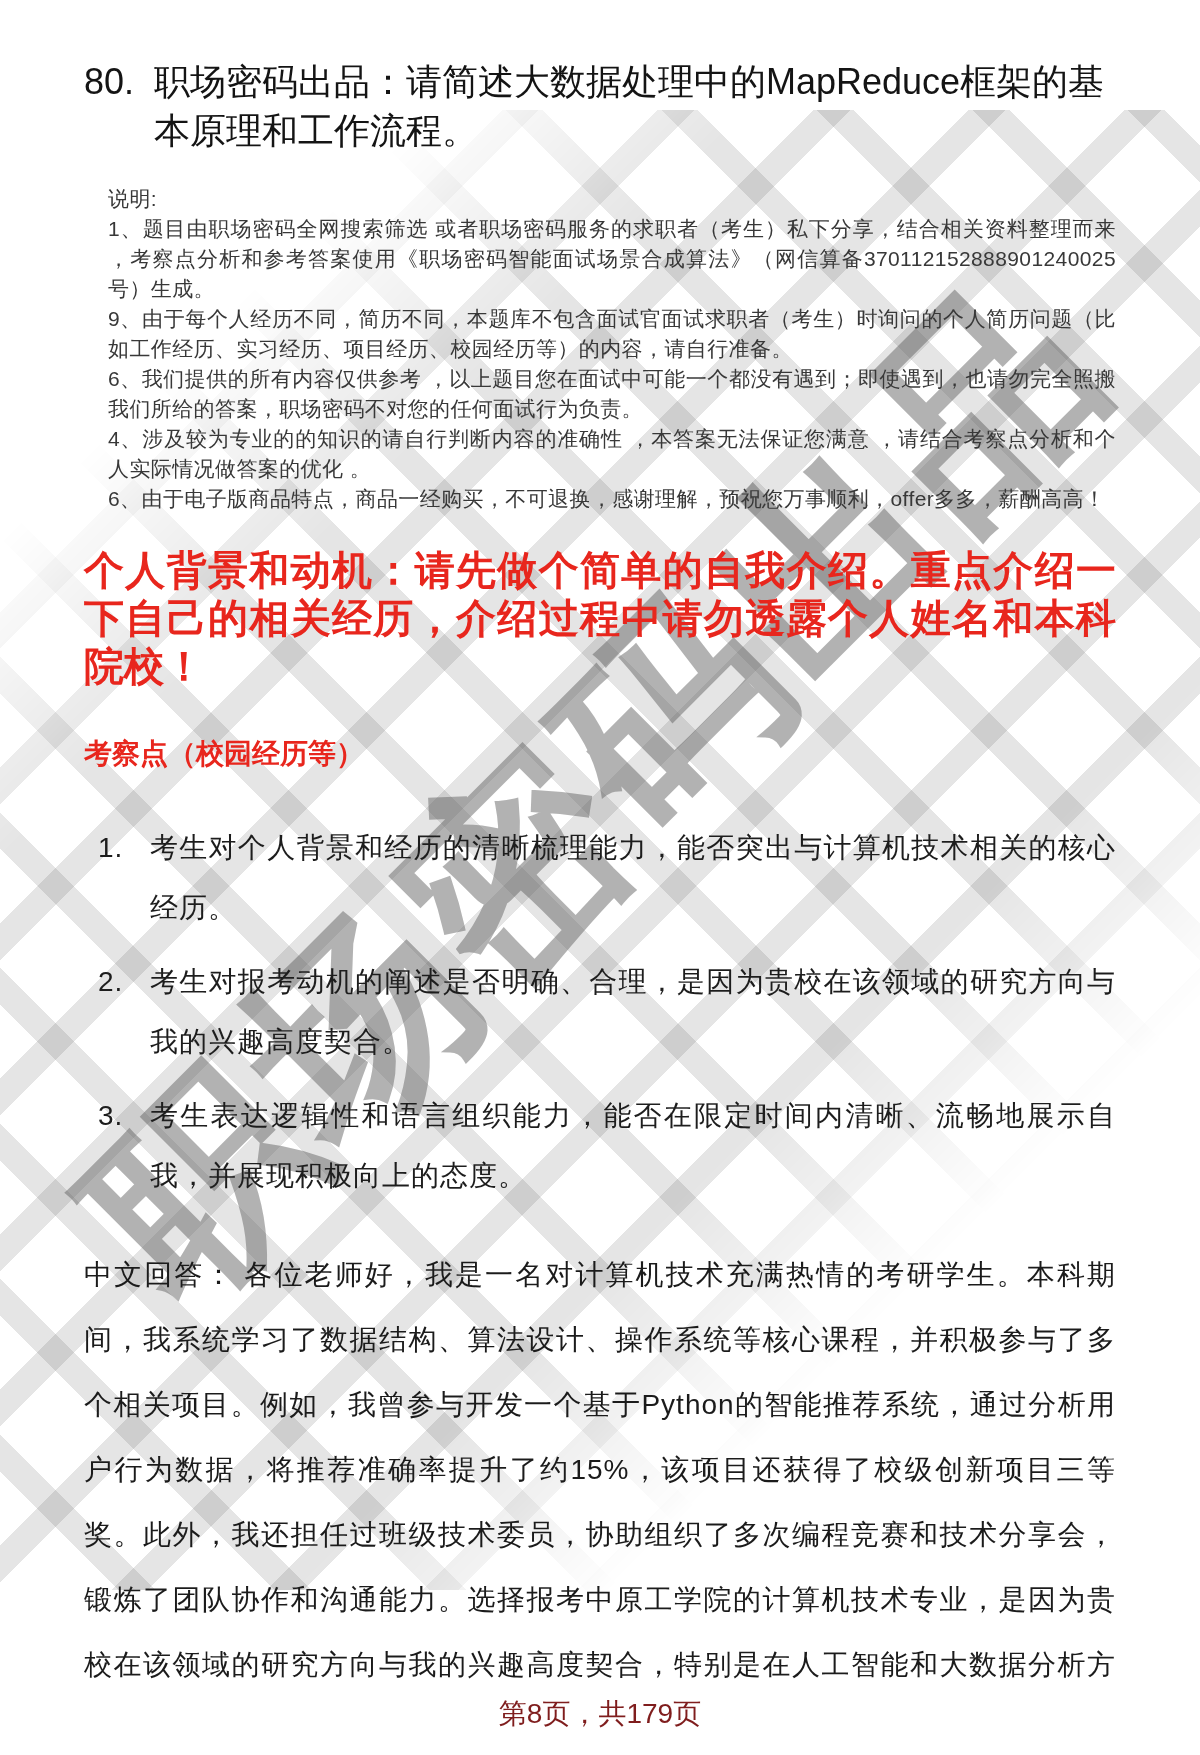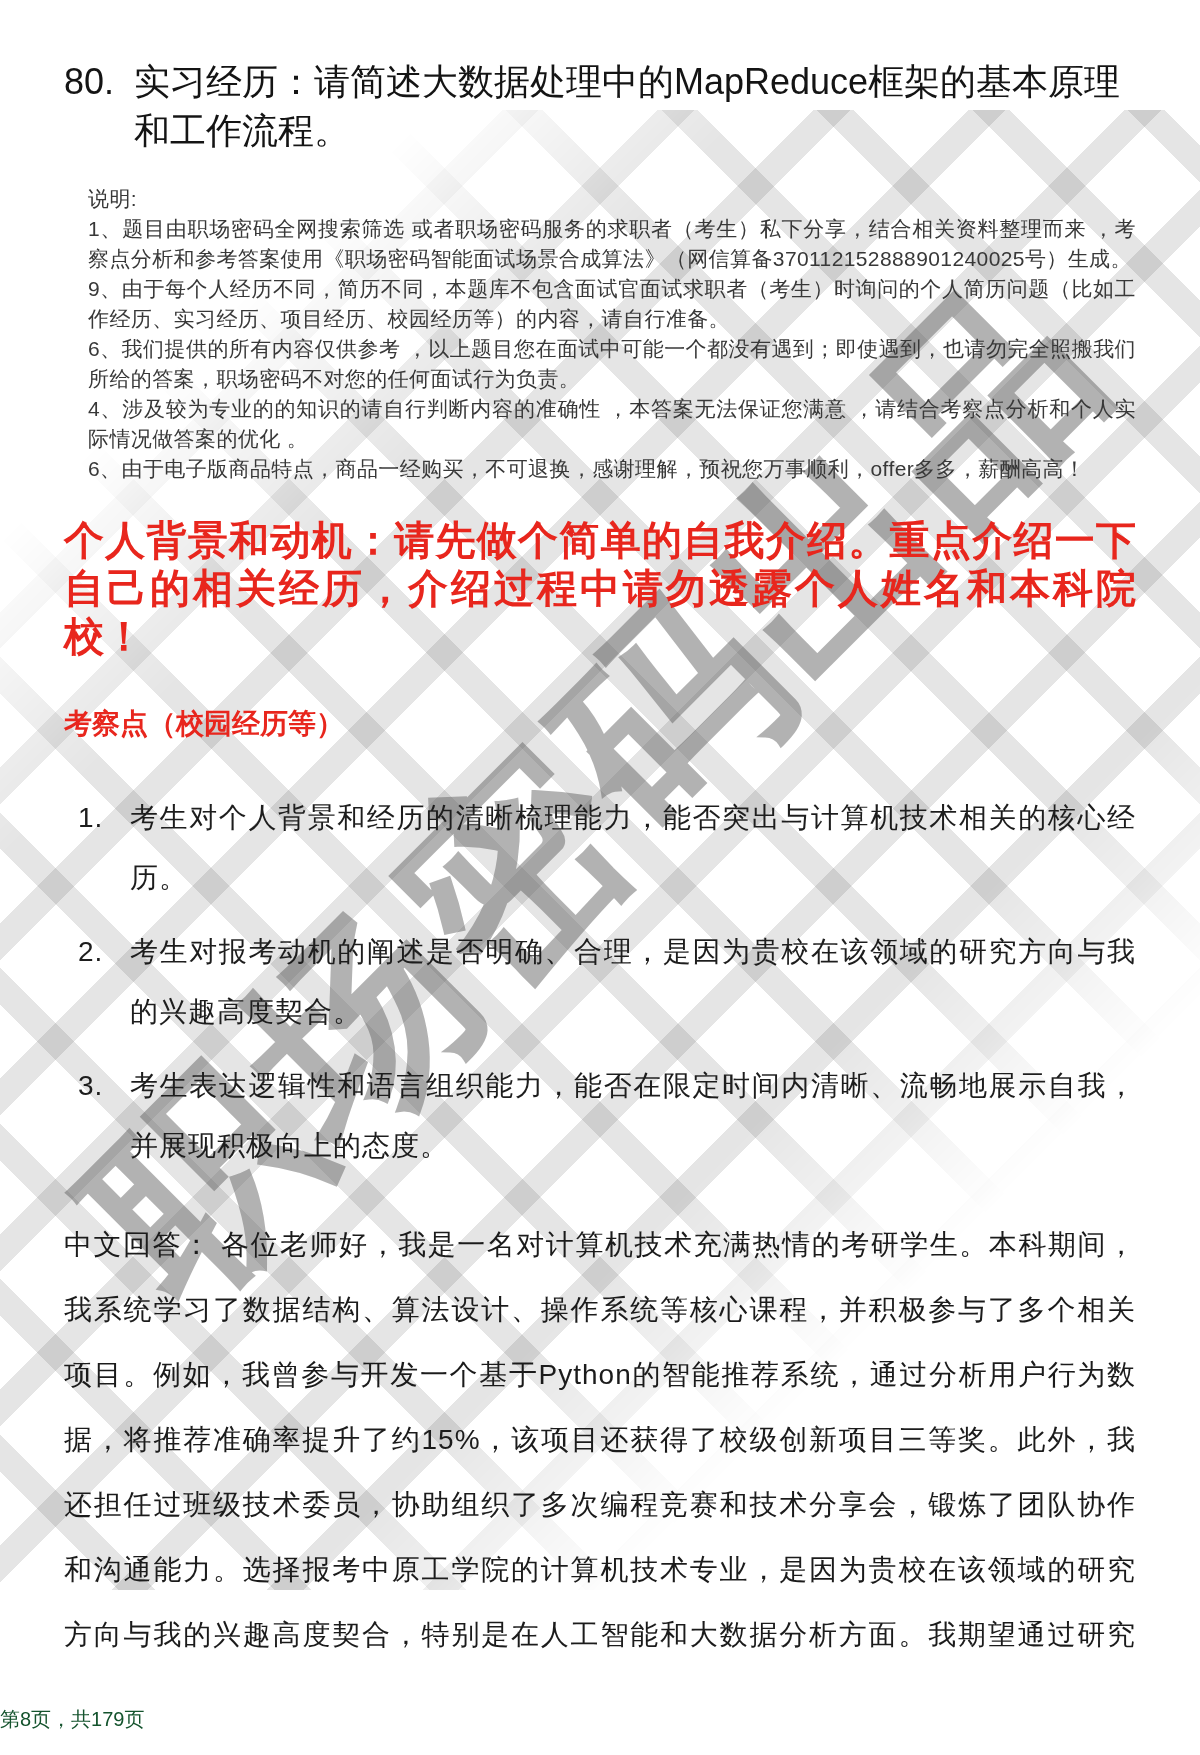--- a/index.html
+++ b/index.html
@@ -26,21 +26,21 @@
   .wm-text {
     position:absolute; left:-105px; top:672px; width:1400px;
     transform:rotate(-45deg); transform-origin:center;
     font-size:212px; line-height:232px; font-weight:700;
     letter-spacing:8px; white-space:nowrap; text-align:center;
     color:var(--watermark-gray,#606060); opacity:.48;
     z-index:0; pointer-events:none;
   }
 
   
-  .content { position:relative; z-index:2; padding:0 64px; }
+  .content { position:relative; z-index:2; padding:0 84px; }
 
   .title-row { display:flex; padding-top:58px; font-size:36px; line-height:1.36; color:#141414; }
   .title-num { flex:none; width:70px; }
   .title-text { flex:1; }
 
   .notes { margin-top:28px; font-size:21px; line-height:30px; letter-spacing:.4px; color:var(--note-text,#383838); }
   .note-line { text-align:justify;margin-left:24px; }
 
   .question {
     margin-top:32px; font-size:40px; line-height:48px; font-weight:700;
@@ -57,36 +57,36 @@
   .point-num { flex:none; width:52px; padding-left:14px; }
   .point-text { flex:1; text-align:justify; }
 
   .answer {
     margin-top:36px; font-size:28px; line-height:65px; letter-spacing:1px;
     text-align:justify; height:462px; overflow:hidden; color:#1b1b1b;
   }
 
   .footer {
     position:absolute; left:0; bottom:22px; width:100%;
-    text-align:left; font-size:20px; color:#14532d; z-index:2;
+    text-align:center; font-size:28px; color:#7f1d1d; z-index:2;
   }
 </style>
 </head>
 <body>
 
 <div class="page">
 
   <div class="wm-lattice"></div>
   <div class="wm-text">职场密码出品</div>
 
   <div class="content">
 
     <div class="title-row">
       <div class="title-num">80.</div>
-      <div class="title-text">实习经历：请简述大数据处理中的MapReduce框架的基本原理和工作流程。</div>
+      <div class="title-text">职场密码出品：请简述大数据处理中的MapReduce框架的基本原理和工作流程。</div>
     </div>
 
     <div class="notes">
       <div class="note-line">说明:</div>
       <div class="note-line">1、题目由职场密码全网搜索筛选 或者职场密码服务的求职者（考生）私下分享，结合相关资料整理而来 ，考察点分析和参考答案使用《职场密码智能面试场景合成算法》（网信算备370112152888901240025号）生成。</div>
       <div class="note-line">9、由于每个人经历不同，简历不同，本题库不包含面试官面试求职者（考生）时询问的个人简历问题（比如工作经历、实习经历、项目经历、校园经历等）的内容，请自行准备。</div>
       <div class="note-line">6、我们提供的所有内容仅供参考 ，以上题目您在面试中可能一个都没有遇到；即使遇到，也请勿完全照搬我们所给的答案，职场密码不对您的任何面试行为负责。</div>
       <div class="note-line">4、涉及较为专业的的知识的请自行判断内容的准确性 ，本答案无法保证您满意 ，请结合考察点分析和个人实际情况做答案的优化 。</div>
       <div class="note-line">6、由于电子版商品特点，商品一经购买，不可退换，感谢理解，预祝您万事顺利，offer多多，薪酬高高！</div>
     </div>

